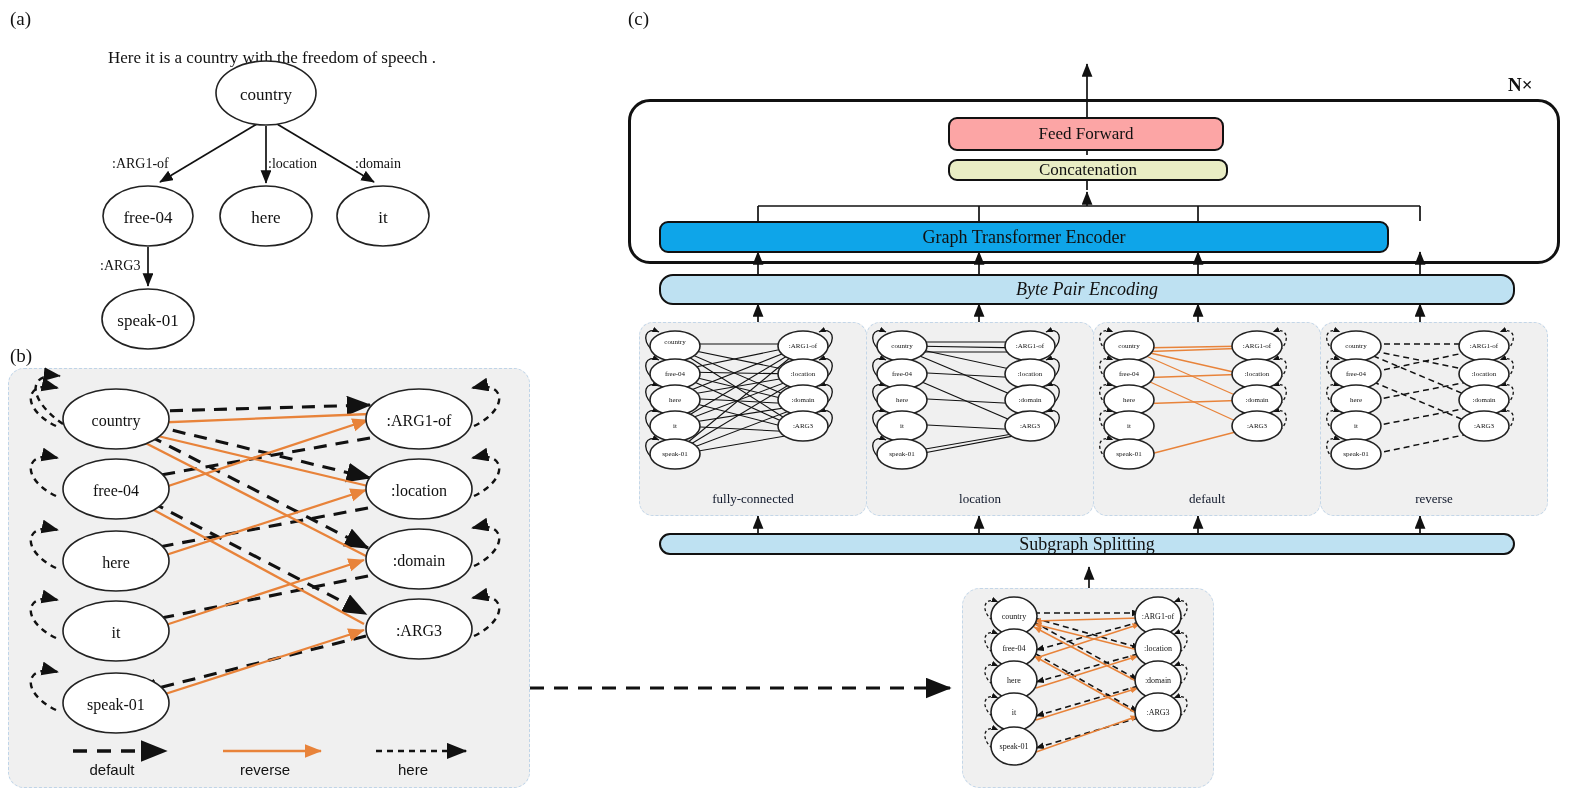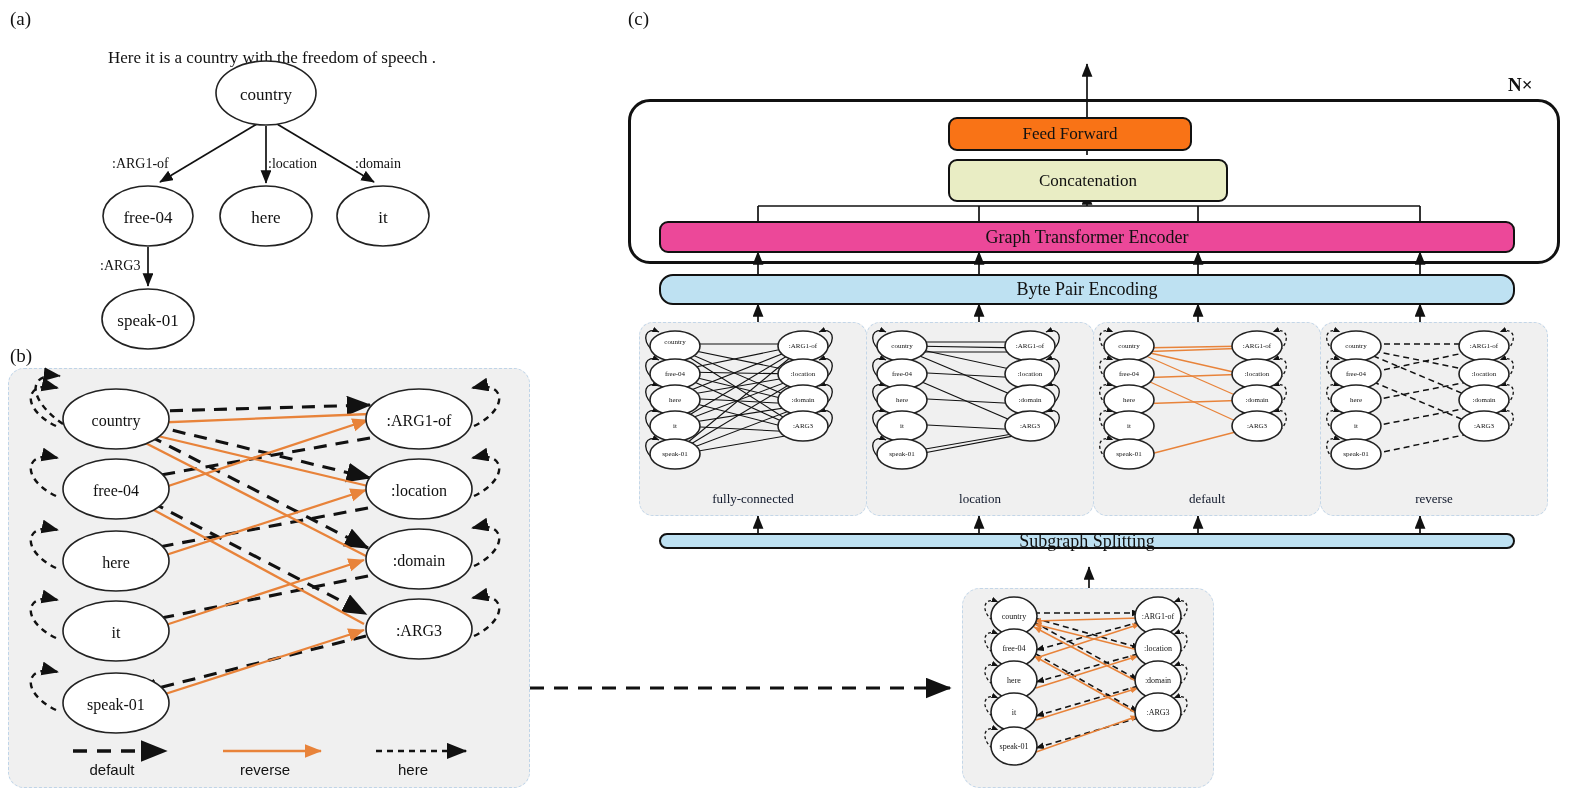--- a/index.html
+++ b/index.html
@@ -208,25 +208,25 @@
   <line class="edge-solid" x1="138" y1="535" x2="138" y2="516" stroke-width="2.4" marker-end="url(#ah-blk)"></line>
   <line class="edge-solid" x1="359" y1="535" x2="359" y2="516" stroke-width="2.4" marker-end="url(#ah-blk)"></line>
   <line class="edge-solid" x1="578" y1="535" x2="578" y2="516" stroke-width="2.4" marker-end="url(#ah-blk)"></line>
   <line class="edge-solid" x1="800" y1="535" x2="800" y2="516" stroke-width="2.4" marker-end="url(#ah-blk)"></line>
 
   <line class="edge-solid" x1="469" y1="588" x2="469" y2="567" stroke-width="2.4" marker-end="url(#ah-blk)"></line>
 
   <line x1="-90" y1="688" x2="330" y2="688" stroke="#111" stroke-width="3.2" stroke-dasharray="14 10" marker-end="url(#ah-blk)"></line>
 </svg>
 
-<div class="blockbox" style="left:948px;top:117px;width:244px;height:34px;background:#f97316;font-size:17px;">Feed Forward</div>
-<div class="blockbox" style="left:948px;top:159px;width:280px;height:43px;background:#E9EDC4;font-size:17px;">Concatenation</div>
-<div class="blockbox" style="left:659px;top:221px;width:856px;height:32px;background:#ec4899;font-size:18px;">Graph Transformer Encoder</div>
-<div class="blockbox" style="left:659px;top:274px;width:856px;height:31px;background:#BEE1F2;font-size:18px;border-radius:14px;">Byte Pair Encoding</div>
-<div class="blockbox" style="left:659px;top:533px;width:856px;height:16px;background:#BEE1F2;font-size:18px;border-radius:14px;">Subgraph Splitting</div>
+<div class="blockbox" style="left:948px;top:117px;width:276px;height:34px;background:#fca5a5;font-size:17px;">Feed Forward</div>
+<div class="blockbox" style="left:948px;top:159px;width:280px;height:22px;background:#E9EDC4;font-size:17px;">Concatenation</div>
+<div class="blockbox" style="left:659px;top:221px;width:730px;height:32px;background:#0ea5e9;font-size:18px;">Graph Transformer Encoder</div>
+<div class="blockbox" style="left:659px;top:274px;width:856px;height:31px;background:#BEE1F2;font-size:18px;border-radius:14px;font-style:italic;">Byte Pair Encoding</div>
+<div class="blockbox" style="left:659px;top:533px;width:856px;height:22px;background:#BEE1F2;font-size:18px;border-radius:14px;">Subgraph Splitting</div>
 
 <div class="subbox" style="left:639px;top:322px;width:228px;height:194px;">
   <div class="sublabel" style="bottom:8px;">fully-connected</div>
 </div>
 <div class="subbox" style="left:866px;top:322px;width:228px;height:194px;">
   <div class="sublabel" style="bottom:8px;">location</div>
 </div>
 <div class="subbox" style="left:1093px;top:322px;width:228px;height:194px;">
   <div class="sublabel" style="bottom:8px;">default</div>
 </div>

